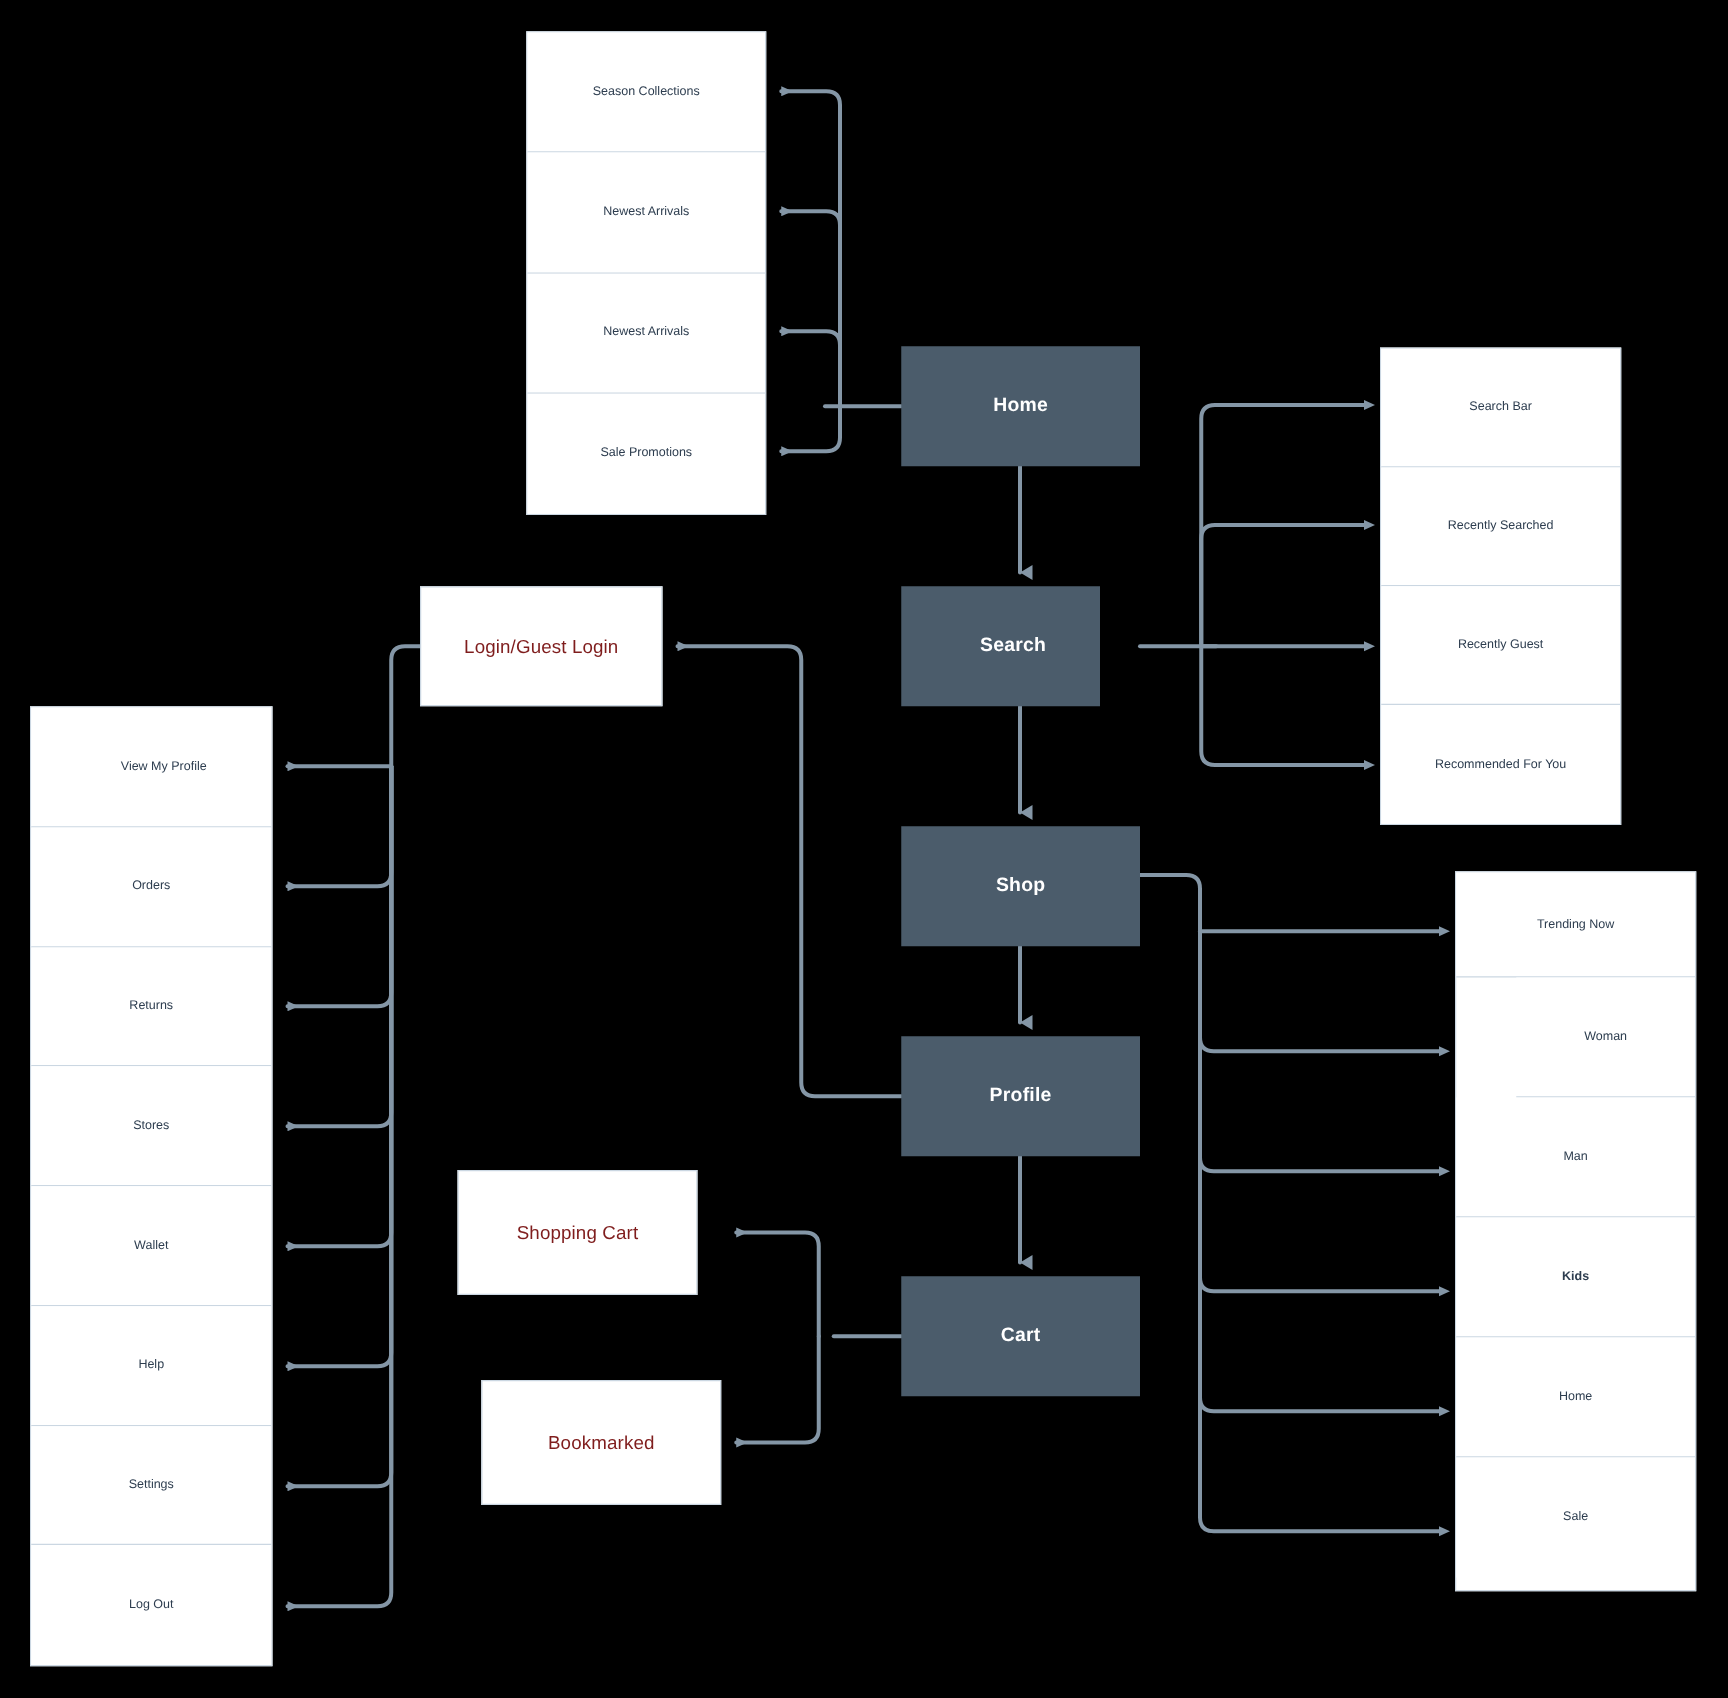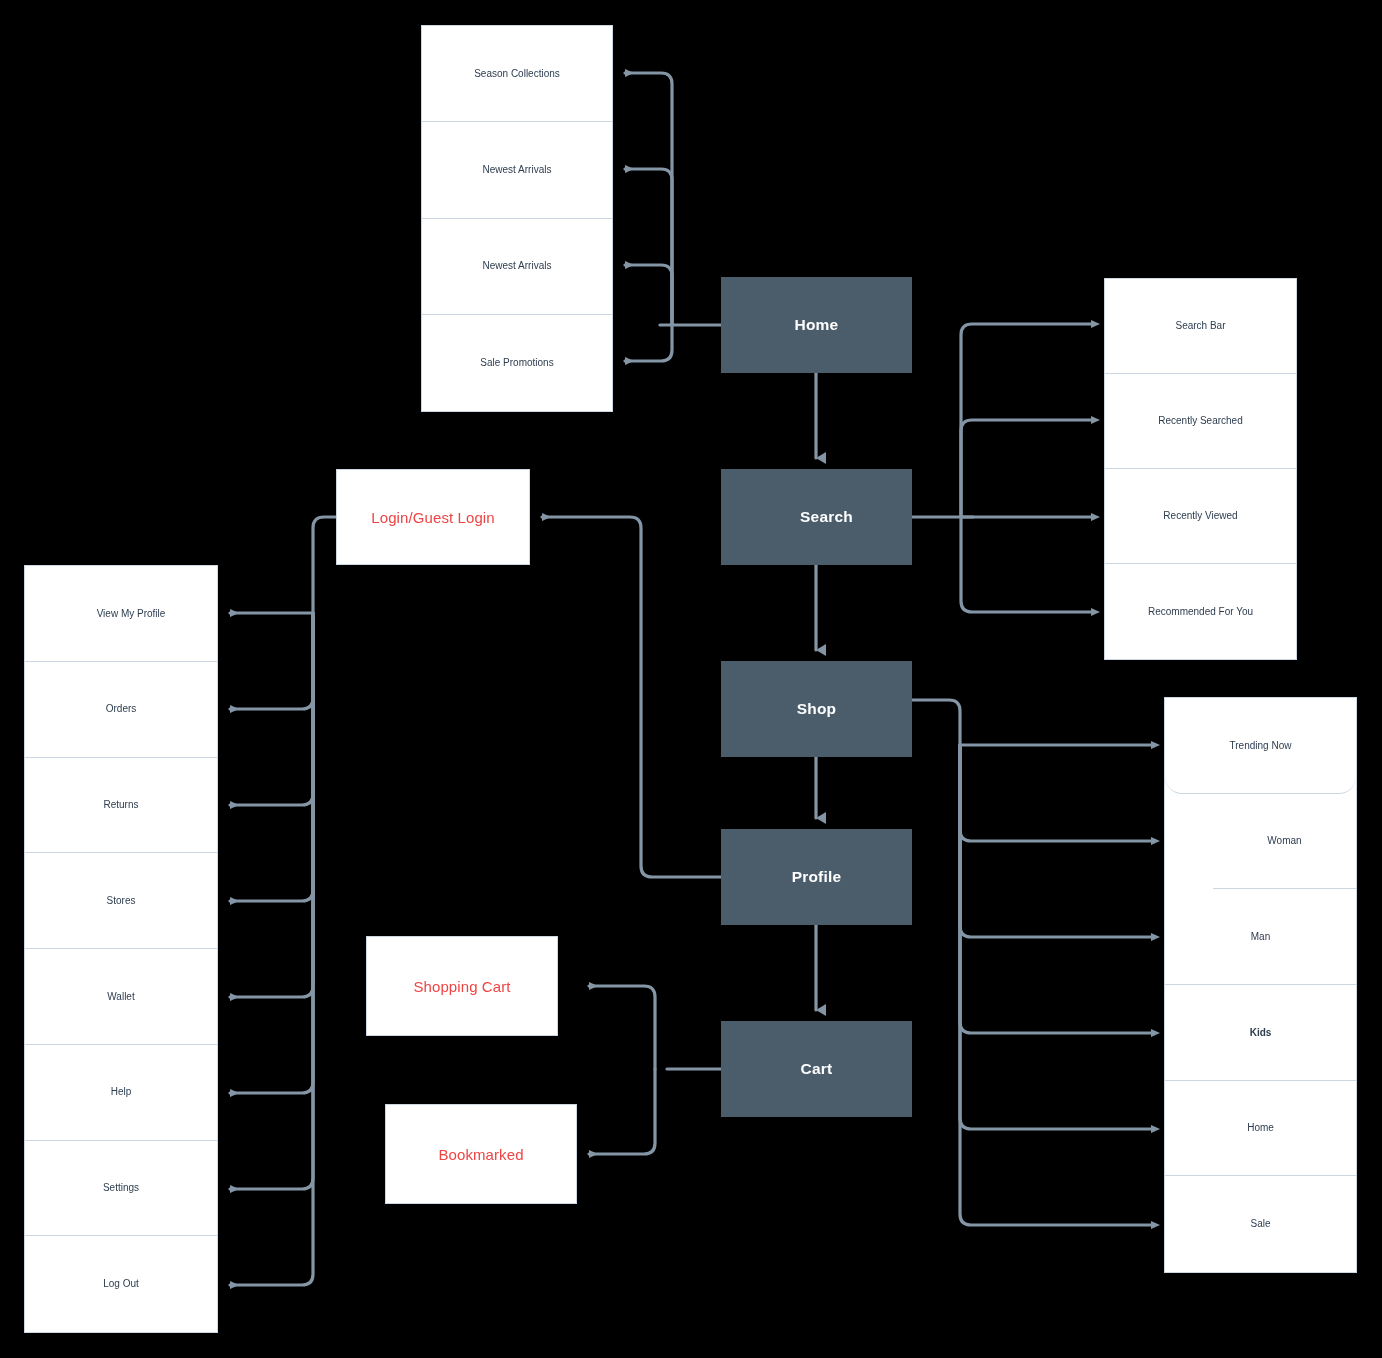--- a/index.html
+++ b/index.html
@@ -36,21 +36,21 @@
     background: #4b5c6b;
     color: #ffffff;
     font-size: 15.5px;
     font-weight: bold;
     letter-spacing: 0.2px;
   }
   
   .node-card {
     background: #ffffff;
     border: 1px solid #cbd7e2;
-    color: #ef4444;
+    color: #7f1d1d;
     font-size: 15px;
     font-weight: normal;
     letter-spacing: 0.1px;
   }
   
   .list-group {
     position: absolute;
     box-sizing: border-box;
     background: #ffffff;
     border: 1px solid #cbd7e2;
@@ -134,21 +134,21 @@
       <path d="M721,1069 L667,1069"></path>
       <path d="M655,1069 L655,997 Q655,986 644,986 L589,986" marker-end="url(#arrowL)"></path>
       <path d="M655,1069 L655,1143 Q655,1154 644,1154 L589,1154" marker-end="url(#arrowL)"></path>
     </g>
   </svg>
 
   <div class="node node-primary" style="left:721px; top:277px; width:191px; height:96px;">
     <span>Home</span>
   </div>
 
-  <div class="node node-primary" style="left:721px; top:469px; width:191px; height:96px;padding-left:20px;">
+  <div class="node node-primary" style="left:721px; top:469px; width:159px; height:96px;padding-left:20px;">
     <span>Search</span>
   </div>
 
   <div class="node node-primary" style="left:721px; top:661px; width:191px; height:96px;">
     <span>Shop</span>
   </div>
 
   <div class="node node-primary" style="left:721px; top:829px; width:191px; height:96px;">
     <span>Profile</span>
   </div>
@@ -173,29 +173,29 @@
   </div>
 
   <div class="list-group" style="left:1104px; top:278px; width:193px; height:382px;">
     <div class="list-row" style="height:95.5px;">
       <span>Search Bar</span>
     </div>
     <div class="list-row" style="height:95.5px;">
       <span>Recently Searched</span>
     </div>
     <div class="list-row" style="height:95.5px;">
-      <span>Recently Viewed</span>
+      <span>Recently Guest</span>
     </div>
     <div class="list-row" style="height:95.5px;">
       <span>Recommended For You</span>
     </div>
   </div>
 
   <div class="list-group" style="left:1164px; top:697px; width:193px; height:576px;">
-    <div class="list-row" style="height:96px;border-radius:17px;">
+    <div class="list-row" style="height:84px;">
       <span>Trending Now</span>
     </div>
     <div class="list-row" style="height:96px;margin-left:48px;">
       <span>Woman</span>
     </div>
     <div class="list-row" style="height:96px;">
       <span>Man</span>
     </div>
     <div class="list-row" style="height:96px;font-weight:bold;">
       <span>Kids</span>

